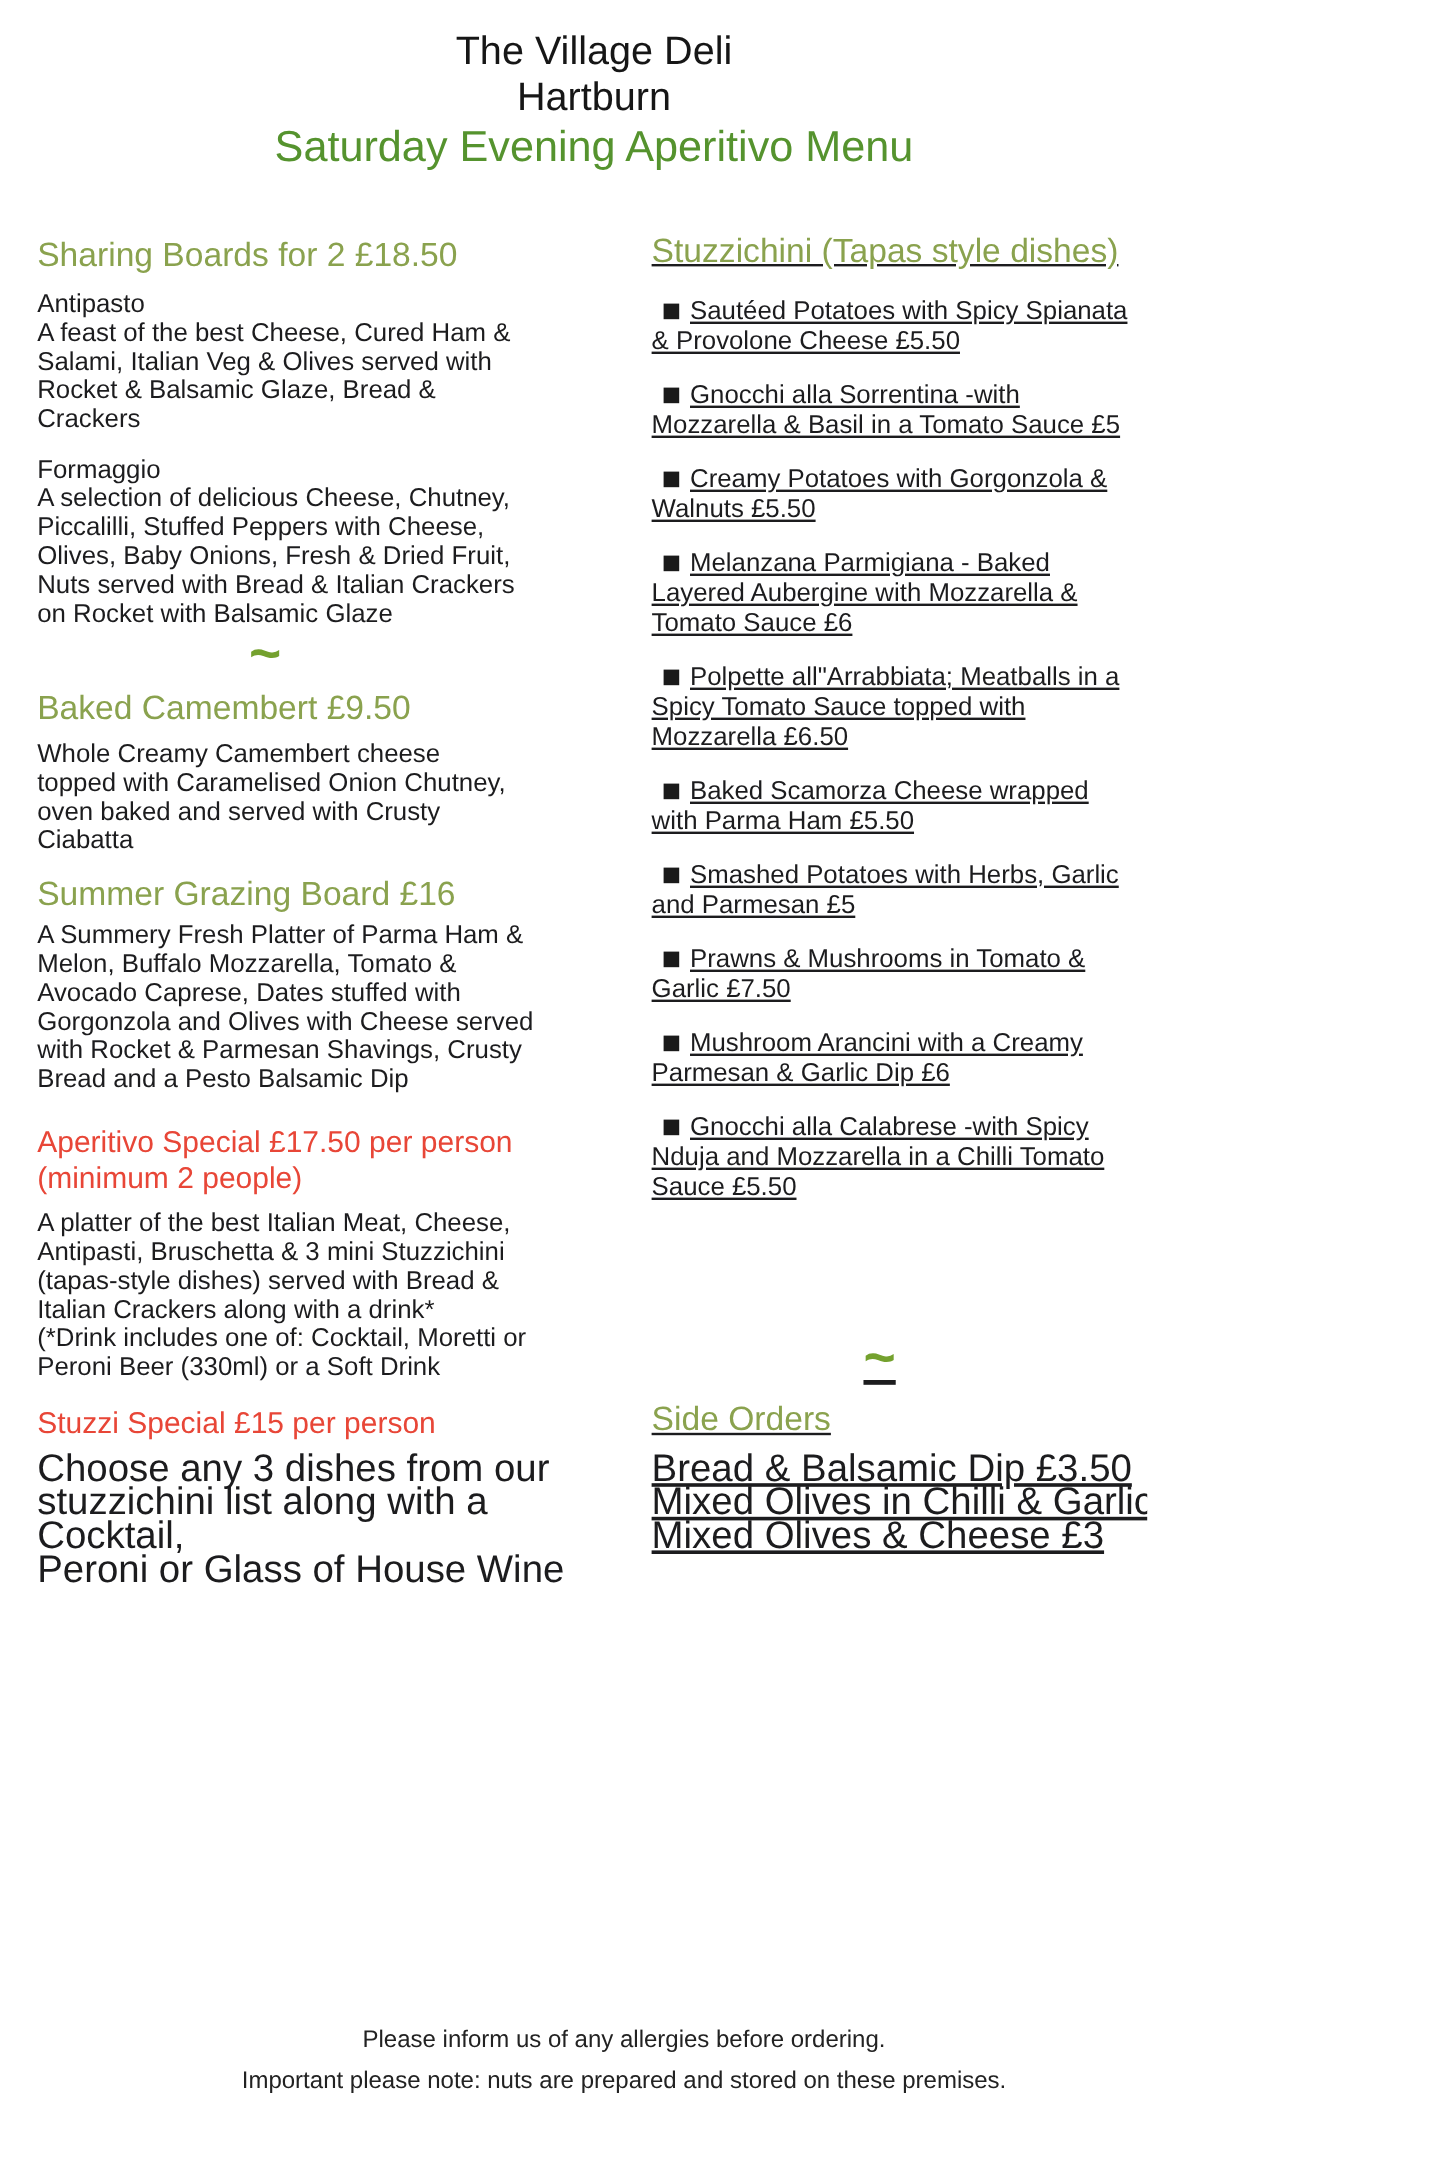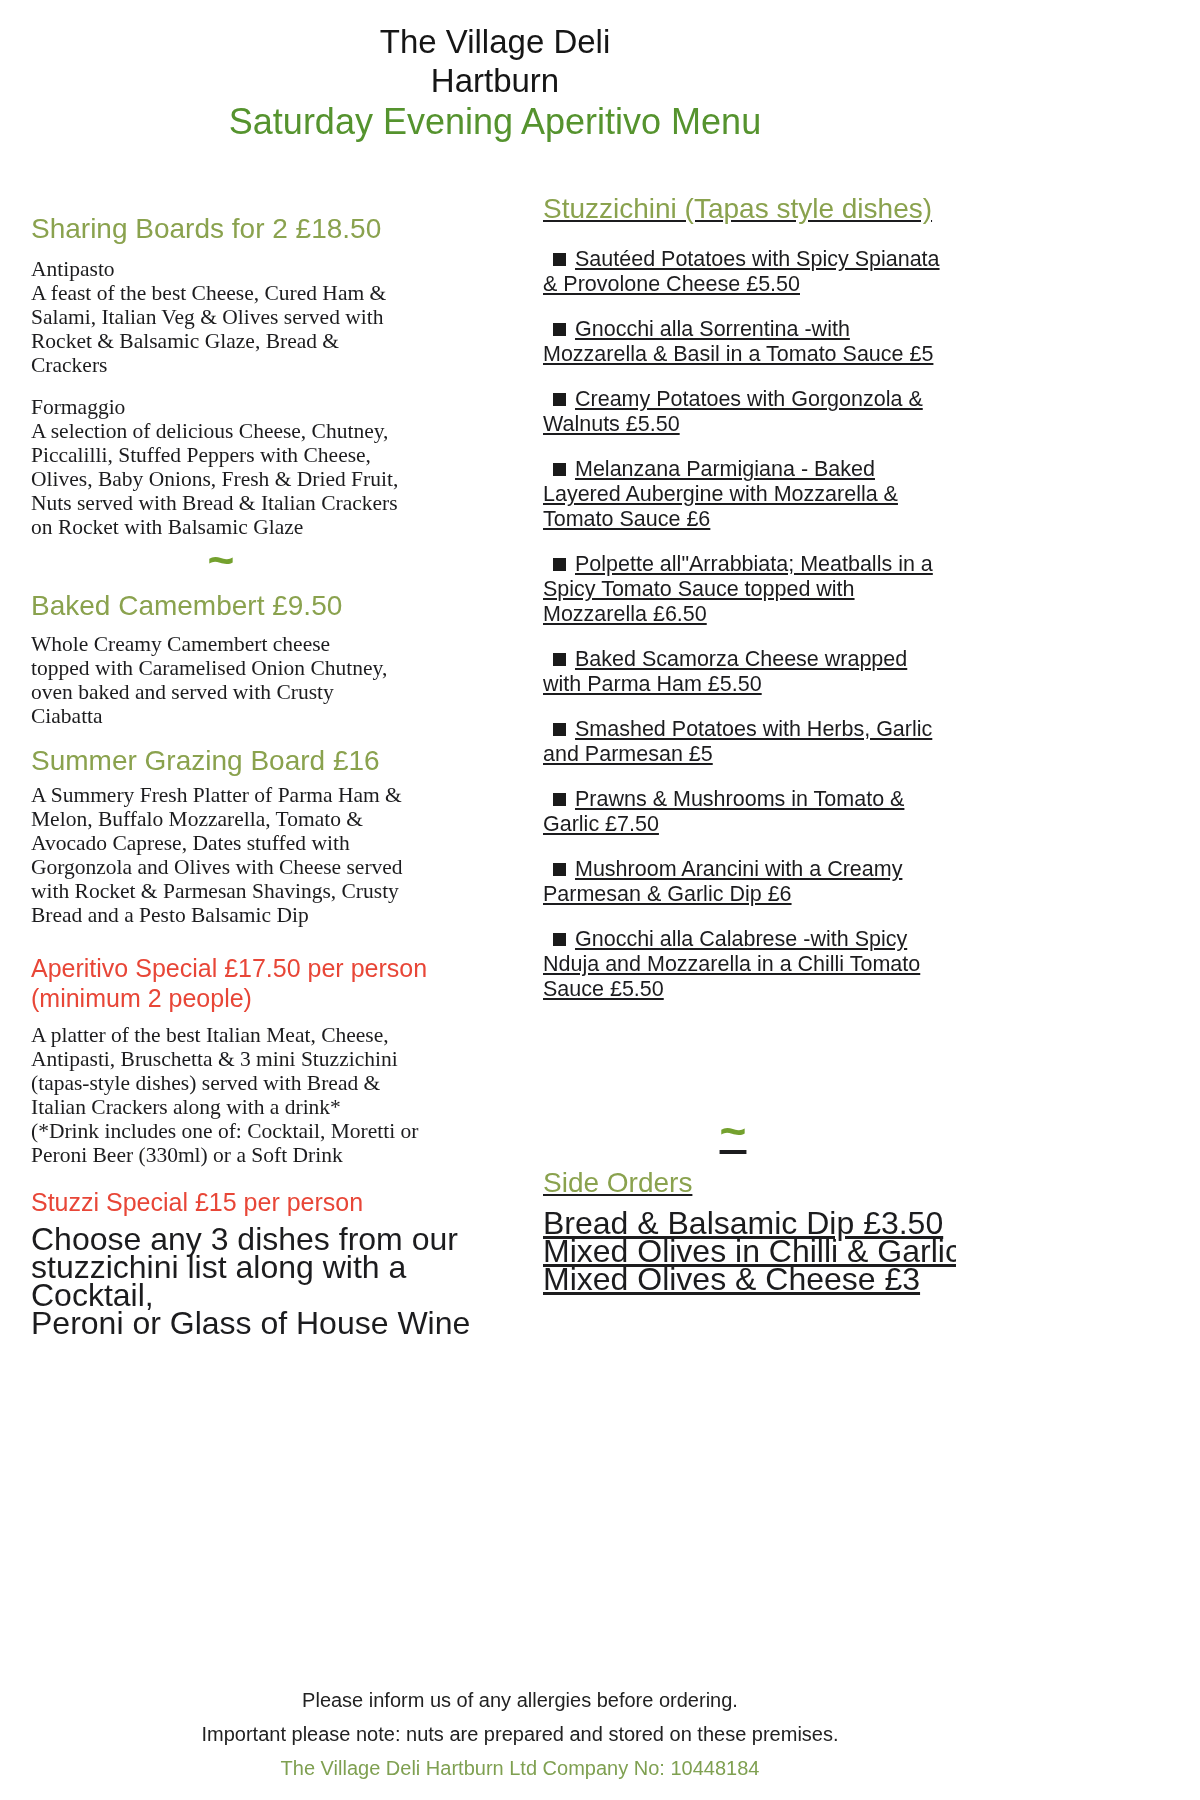--- a/index.html
+++ b/index.html
@@ -8,26 +8,26 @@
     font-family:"Liberation Sans", sans-serif; color:#1c1c1e; overflow:hidden;
   }
   h1,h2,p,div { margin:0; padding:0; font-weight:400; }
 
   
   .header { position:absolute; top:22px; left:0; width:990px; text-align:center; }
   .t1 { font-size:33px; line-height:39px; color:#161616; }
   .t3 { font-size:36px; line-height:42px; color:#55932e; margin-top:1px; }
 
   
-  .col-left  { position:absolute; left:31px;  top:212px; width:480px; }
+  .col-left  { position:absolute; left:31px;  top:196px; width:480px; }
   .col-right { position:absolute; left:543px; top:192px; width:500px;text-decoration:underline; }
 
   .hg { color:#8aa24e; font-size:28px; line-height:33px; }
   .hr { color:#e84637; font-size:25px; line-height:30px; }
-  .body { font-size:21.5px; line-height:24px; color:#1c1c1e;font-family:Liberation Serif, serif; }
+  .body { font-size:21.5px; line-height:24px; color:#1c1c1e; }
   .big  { font-size:32px;  line-height:28px; color:#1c1c1e; }
   .pre  { white-space:pre-line; }.mt6{margin-top:6px}.mt8{margin-top:8px}.mt10{margin-top:10px}
   .mt12{margin-top:12px}.mt16{margin-top:16px}.mt18{margin-top:18px}
   .mt20{margin-top:20px}.mt22{margin-top:22px}.mt26{margin-top:26px}
 
   .tilde { width:380px; text-align:center; font-size:46px; font-weight:700;
            color:#74a12e; line-height:34px; margin-top:4px; }
   .tilde-r { margin-top:112px; }
 
   .dish { font-size:21.5px; line-height:25px; margin-bottom:20px; text-indent:10px; }
@@ -130,16 +130,15 @@
 
     <h2 class="hg mtso">Side Orders</h2>
     <p class="big so so-first">Bread &amp; Balsamic Dip £3.50</p>
     <p class="big so">Mixed Olives in Chilli &amp; Garlic £3</p>
     <p class="big so">Mixed Olives &amp; Cheese £3</p>
   </section>
 
   <footer class="footer">
     <p class="fnote">Please inform us of any allergies before ordering.</p>
     <p class="fnote">Important please note: nuts are prepared and stored on these premises.</p>
-    <p class="fcompany">The Village Deli Hartburn Ltd Company No: 10448184</p>
   </footer>
 
 </div>
 
 </body></html>

